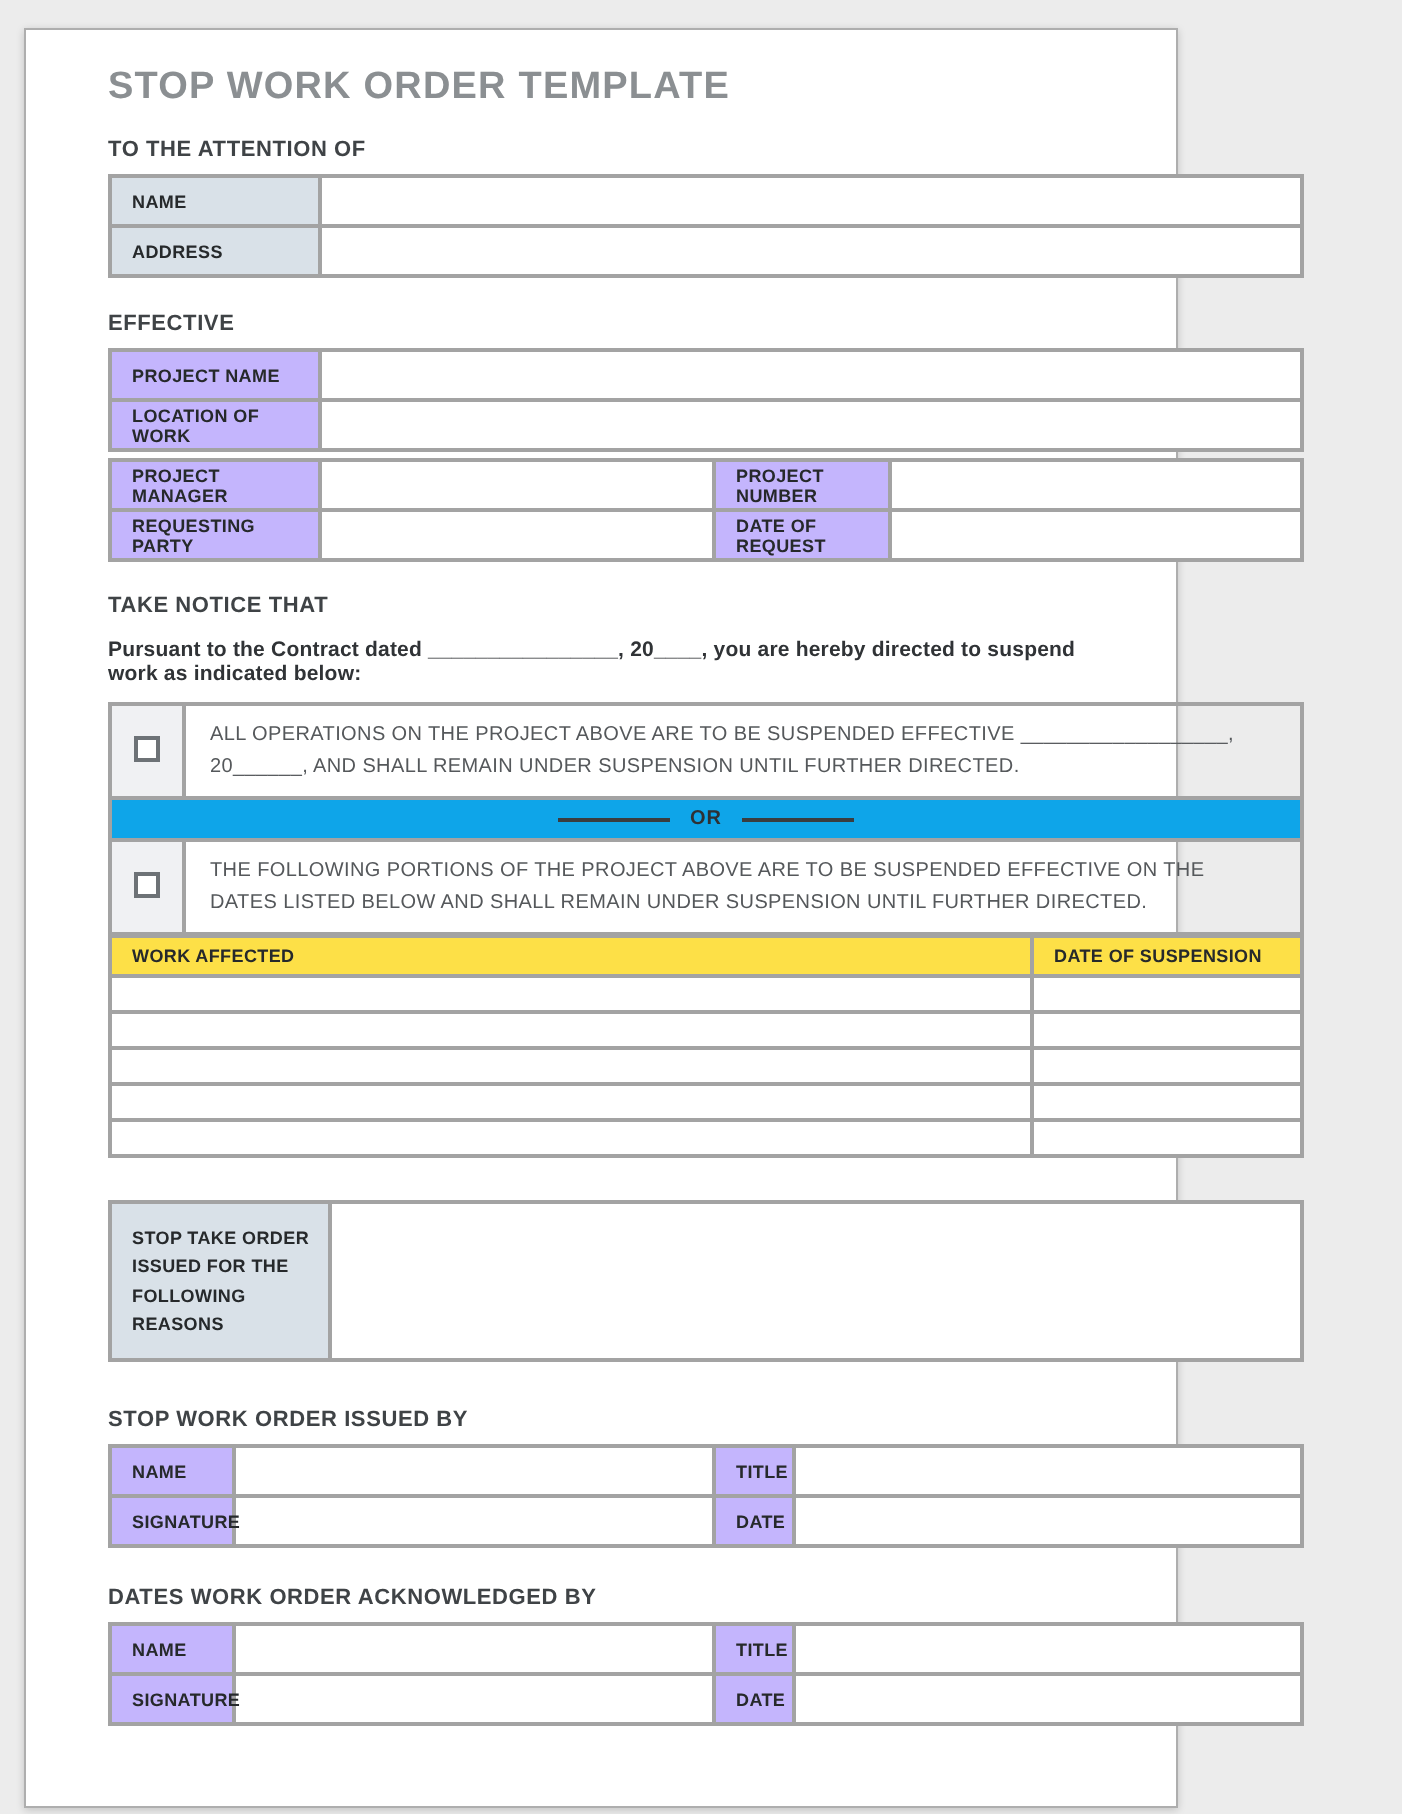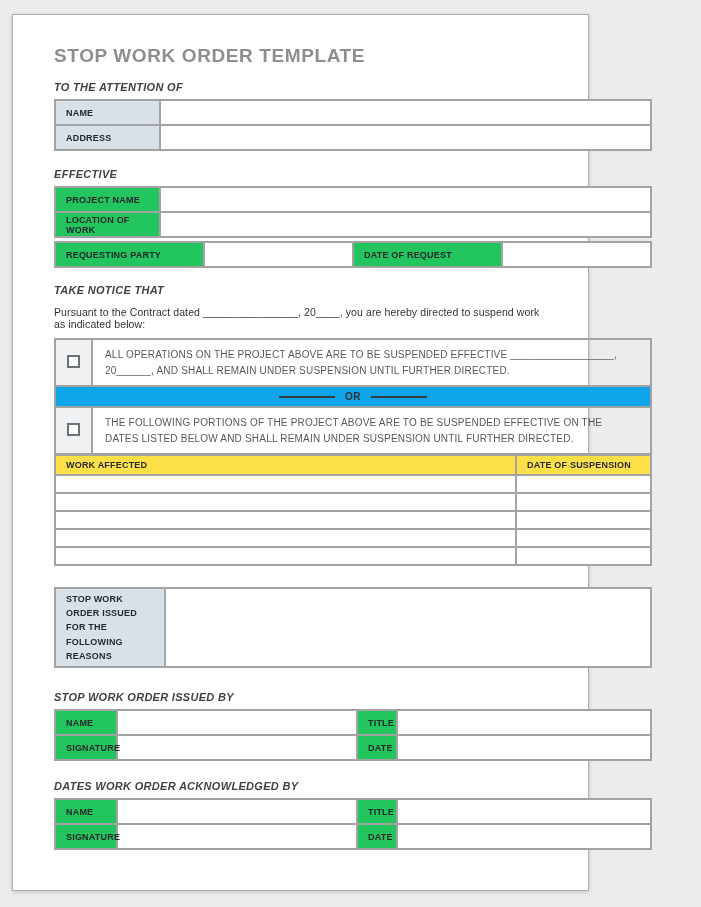--- a/index.html
+++ b/index.html
@@ -9,46 +9,46 @@
     background:#ececec;
     font-family:"Liberation Sans", sans-serif;
     -webkit-font-smoothing:antialiased;
   }
   .page {
     width:577px; min-height:870px;
     margin:14px 12px 23px 12px;
     background:#ffffff;
     border:1px solid #aeaeae;
     box-shadow:0 1px 4px rgba(0,0,0,0.18);
-    padding:30px 38px 40px 41px;
+    padding:18px 38px 40px 41px;
   }
   .doc-title {
     font-size:19px; font-weight:bold; letter-spacing:0.6px;
     color:#8b8f92; margin:0 0 14px 0;
   }
   .section-heading {
     font-size:11px; font-weight:bold; letter-spacing:0.3px;
-    color:#3f4346; margin:0 0 6px 0;font-style:italic;
+    color:#3f4346; margin:0 0 6px 0;
   }
   .sec { margin:0; }
   table { border-collapse:collapse; width:598px; table-layout:fixed; }
   td {
     border:2px solid #a3a3a3;
     font-size:9px; font-weight:bold; letter-spacing:0.2px;
     color:#26292b; padding:0 0 0 10px; vertical-align:middle;
   }
   .lbl-blue  { background:#d9e1e8; }
-  .lbl-light { background:#22c55e; }
+  .lbl-light { background:#c4b5fd; }
   .val { background:#ffffff; }
   .r25 td { height:25px; }
   .mb-sec   { margin-bottom:17px; }
   .mb-head  { margin-bottom:16px; }
   .gap3 { margin-top:3px; }
   .pursuant {
-    font-size:10.5px; font-weight:normal; color:#303336;
+    font-size:10.5px; font-weight:bold; color:#303336;
     margin:10px 0 8px 0; letter-spacing:0.1px;
   }
   
   .cb-cell {
     width:37px; background:#f0f1f3; padding:0;
     text-align:center; vertical-align:middle;
   }
   .cb-box {
     display:inline-block; width:13px; height:13px;
     border:2px solid #6d7276; background:#ffffff; cursor:pointer;
@@ -113,20 +113,26 @@
         <td class="val"></td>
       </tr>
       <tr class="r25">
         <td class="lbl-light" style="width:105px">LOCATION OF WORK</td>
         <td class="val"></td>
       </tr>
     </tbody>
       </table>
     <table class="gap3">
       <tbody>
+          <tr class="r25">
+        <td class="lbl-light" style="width:105px">PROJECT MANAGER</td>
+        <td class="val" style="width:197px"></td>
+        <td class="lbl-light" style="width:88px">PROJECT NUMBER</td>
+        <td class="val"></td>
+      </tr>
       <tr class="r25">
         <td class="lbl-light">REQUESTING PARTY</td>
         <td class="val"></td>
         <td class="lbl-light">DATE OF REQUEST</td>
         <td class="val"></td>
       </tr>
     </tbody>
       </table>
   </div>
 
@@ -189,21 +195,21 @@
           <td class="col-date"></td>
         </tr>
         </tbody>
     </table>
   </div>
 
   <div class="sec mb-reasons">
     <table class="reasons-table">
       <tbody>
           <tr>
-        <td class="lbl-blue reasons-lbl">STOP WORK ORDER ISSUED FOR THE FOLLOWING REASONS</td>
+        <td class="lbl-blue reasons-lbl">STOP TAKE ORDER ISSUED FOR THE FOLLOWING REASONS</td>
         <td class="val"></td>
       </tr>
     </tbody>
       </table>
   </div>
 
   <div class="sec mb-sig">
     <div class="section-heading">STOP WORK ORDER ISSUED BY</div>
     <table>
       <tbody>

